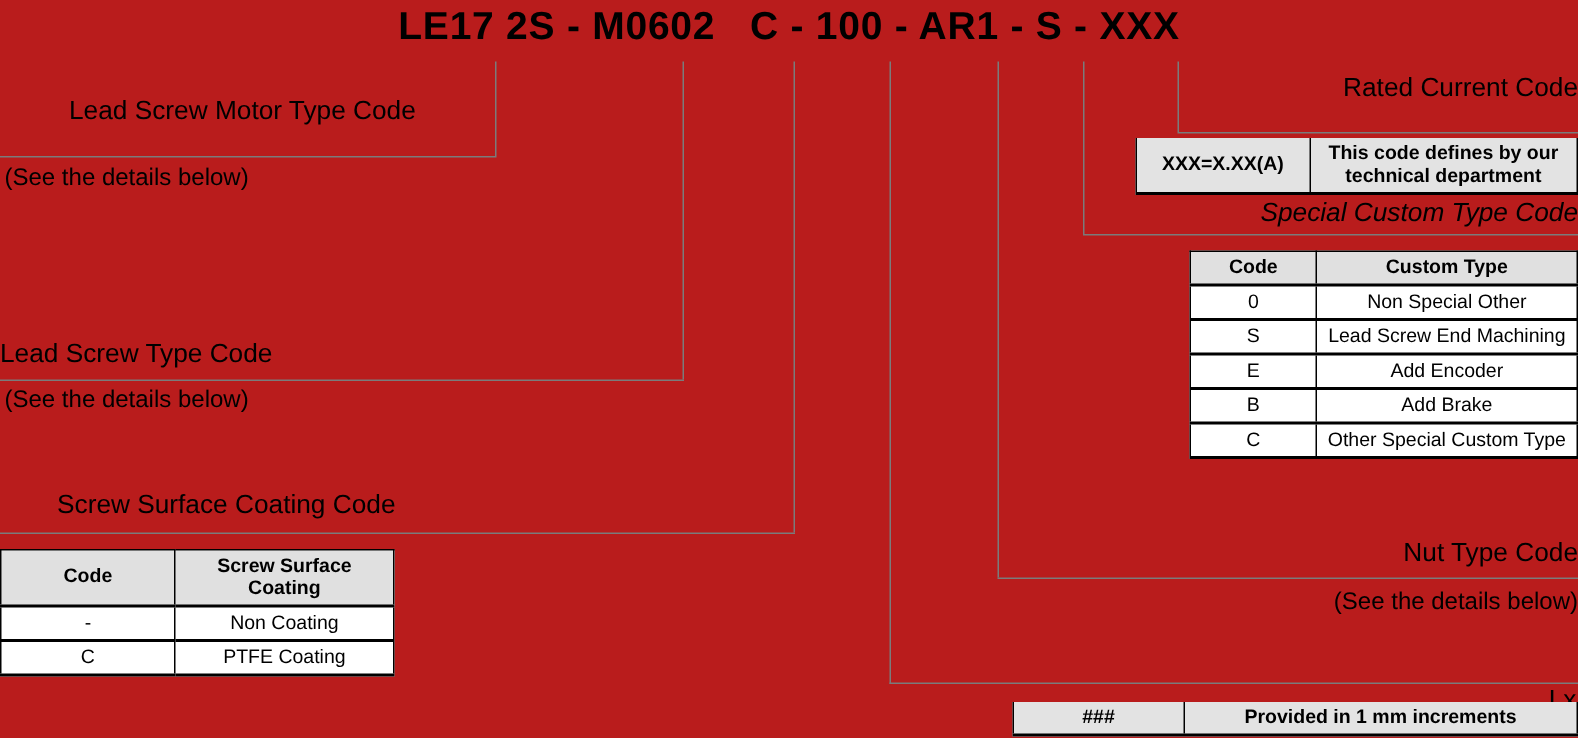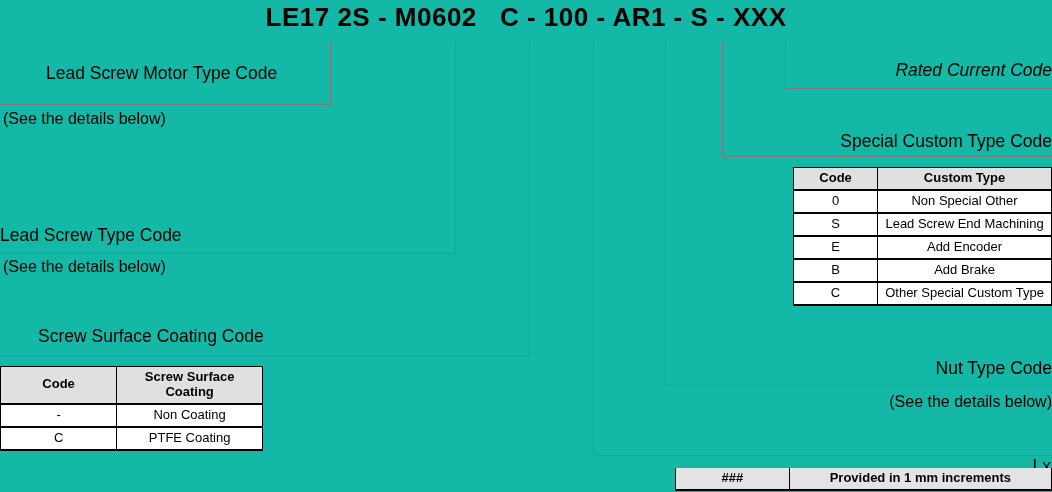--- a/index.html
+++ b/index.html
@@ -4,21 +4,21 @@
 <style>
   html, body {
     margin: 0;
     padding: 0;
     background: #ffffff;
   }
   #canvas {
     position: relative;
     width: 1052px;
     height: 492px;
-    background: #14b8a6;
+    background: #b91c1c;
     font-family: "Liberation Sans", sans-serif;
     color: #000000;
     overflow: hidden;
   }
 
   
   #part-number {
     position: absolute;
     left: 0;
     top: 2px;
@@ -131,23 +131,23 @@
   <div class="leader h" style="left:785px; top:88px; width:267px;"></div>
 
   <div class="callout" style="left:0px; top:65px;padding-left:46px;">Lead Screw Motor Type Code</div>
   <div class="sub-note" style="left:3px; top:111px;">(See the details below)</div>
 
   <div class="callout" style="left:0px; top:227px;">Lead Screw Type Code</div>
   <div class="sub-note" style="left:3px; top:259px;">(See the details below)</div>
 
   <div class="callout" style="left:38px; top:328px;">Screw Surface Coating Code</div>
 
-  <div class="callout right" style="right:0px; top:62px;font-style:italic;">Rated Current Code</div>
-
-  <div class="callout right" style="right:0px; top:133px;">Special Custom Type Code</div>
+  <div class="callout right" style="right:0px; top:50px;">Rated Current Code</div>
+
+  <div class="callout right" style="right:0px; top:133px;font-style:italic;">Special Custom Type Code</div>
 
   <div class="callout right" style="right:0px; top:360px;">Nut Type Code</div>
 
   <div class="sub-note" style="right:0px; top:394px;">(See the details below)</div>
 
   <div class="callout right" style="right:1px; top:437px;margin-top:21px;">Lx</div>
 
   <table class="tbl" id="coating-table">
     <thead>
       <tr>
@@ -160,20 +160,28 @@
         <td>-</td>
         <td>Non Coating</td>
       </tr>
       <tr>
         <td>C</td>
         <td>PTFE Coating</td>
       </tr>
     </tbody>
   </table>
 
+  <table class="tbl" id="rated-current-table">
+    <tbody>
+      <tr class="grey-row">
+        <td class="c-code">XXX=X.XX(A)</td>
+        <td class="c-val">This code defines by our technical department</td>
+      </tr>
+    </tbody>
+  </table>
 
   <table class="tbl" id="custom-type-table">
     <thead>
       <tr>
         <th class="c-code">Code</th>
         <th class="c-val">Custom Type</th>
       </tr>
     </thead>
     <tbody>
       <tr>

